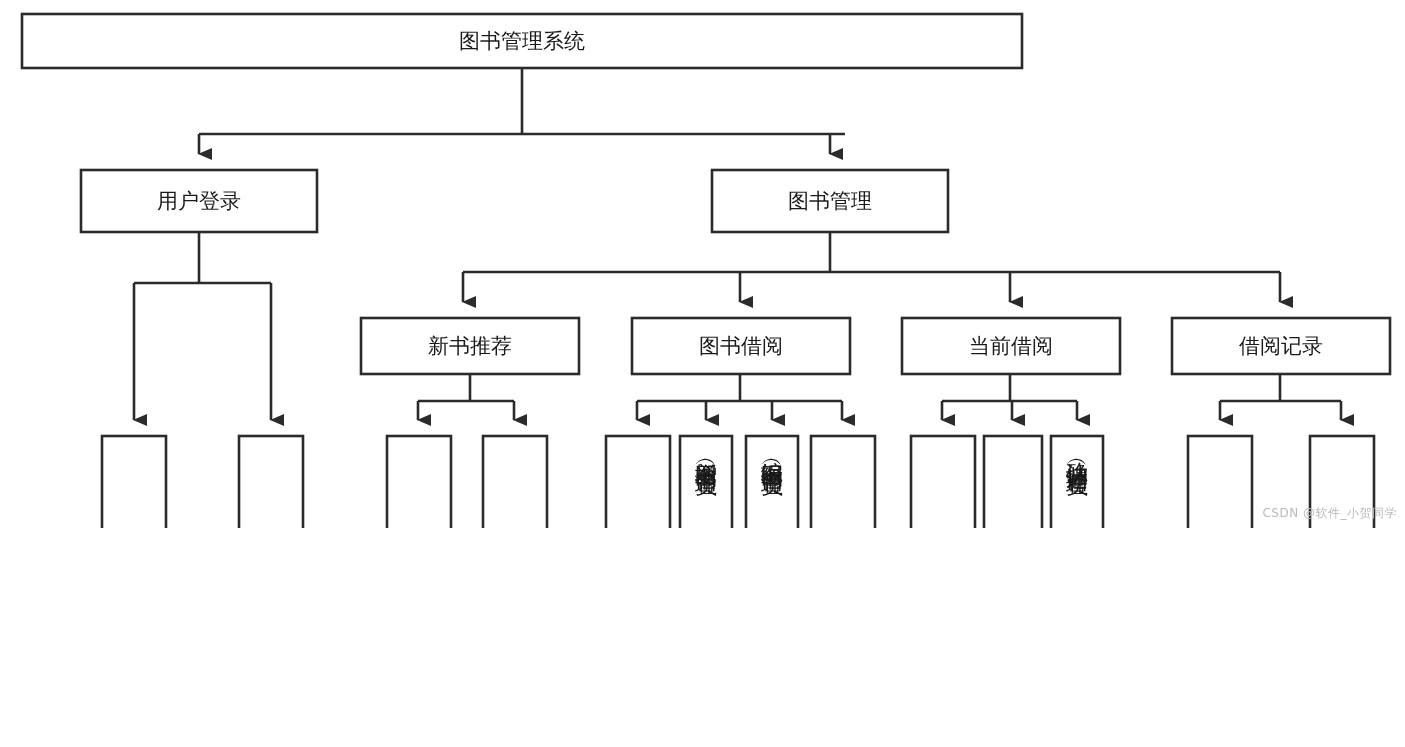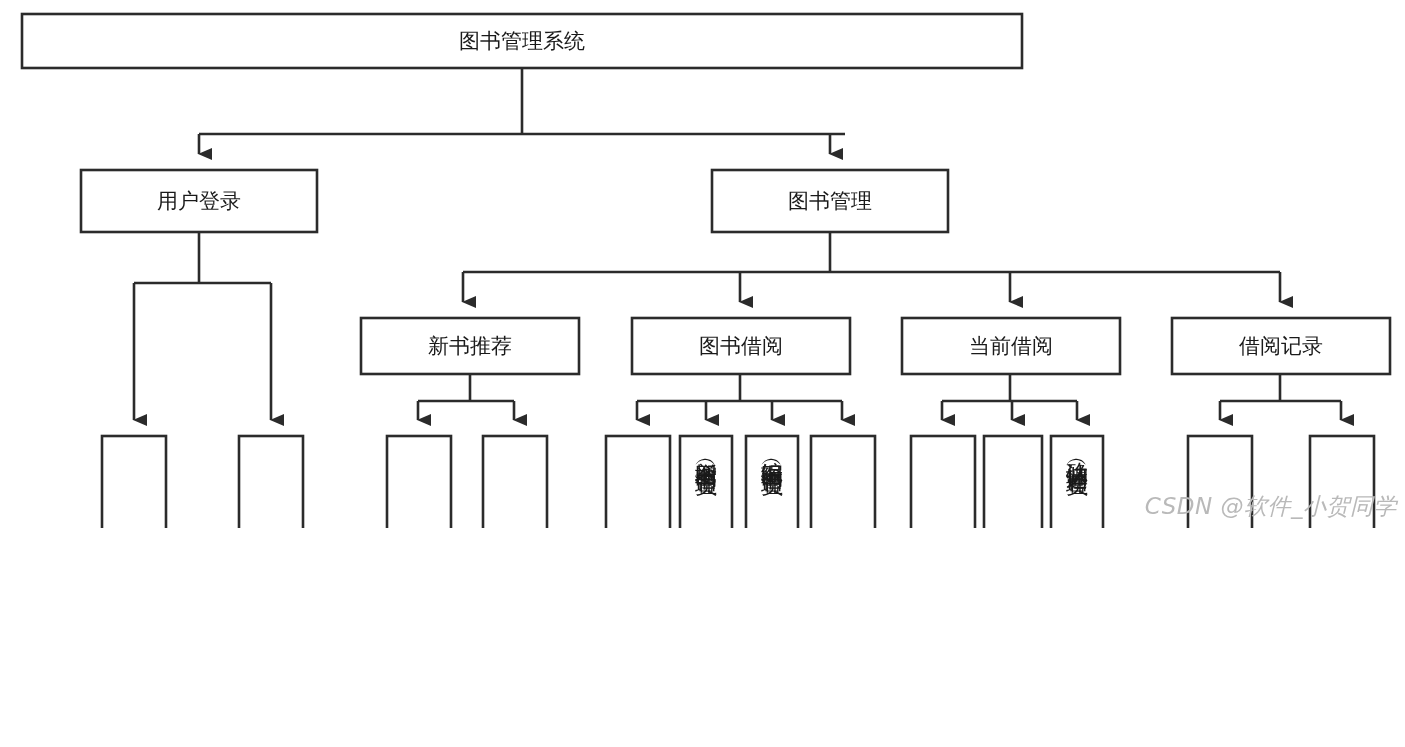--- a/index.html
+++ b/index.html
@@ -59,25 +59,24 @@
     line-height: 1.18;
     letter-spacing: 2px;
     color: #1a1a1a;
     white-space: nowrap;
   }
   .watermark {
     position: absolute;
     right: 8px;
     bottom: 6px;
     font-family: "DejaVu Sans", "Liberation Sans", sans-serif;
-    font-size: 23px;
+    font-size: 12px;
     color: #b9b9b9;
     letter-spacing: 0.5px;
     white-space: nowrap;
-    font-style: italic;
   }
 </style>
 </head>
 <body>
 
 <div id="page">
 
   <svg id="diagram" viewBox="0 0 1405 747">
     <defs>
       <marker id="arrow" viewBox="0 0 12 14" refX="6" refY="13" markerWidth="12" markerHeight="14" orient="auto-start-reverse" markerUnits="userSpaceOnUse">

